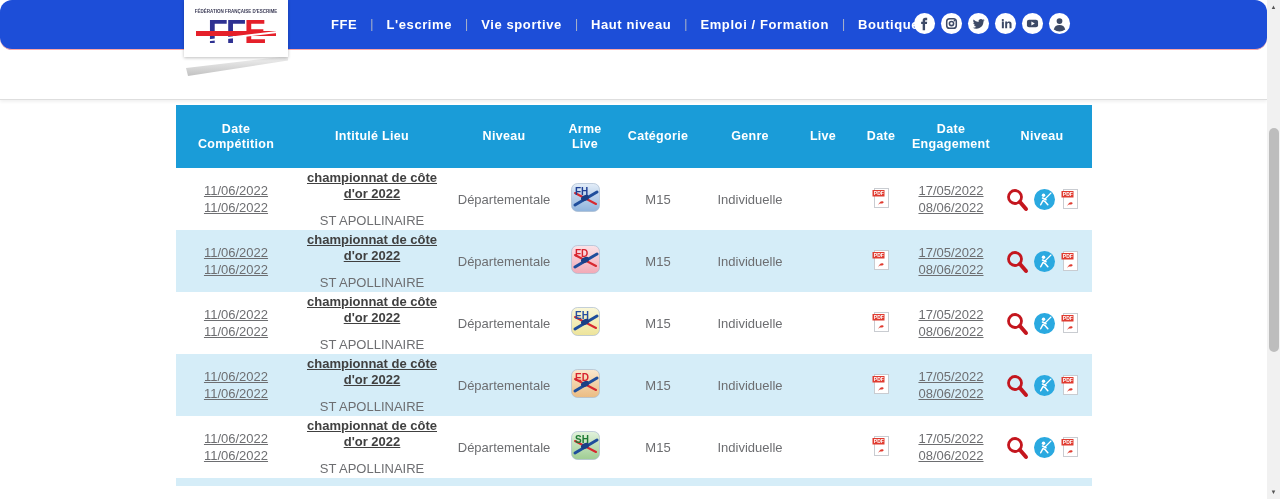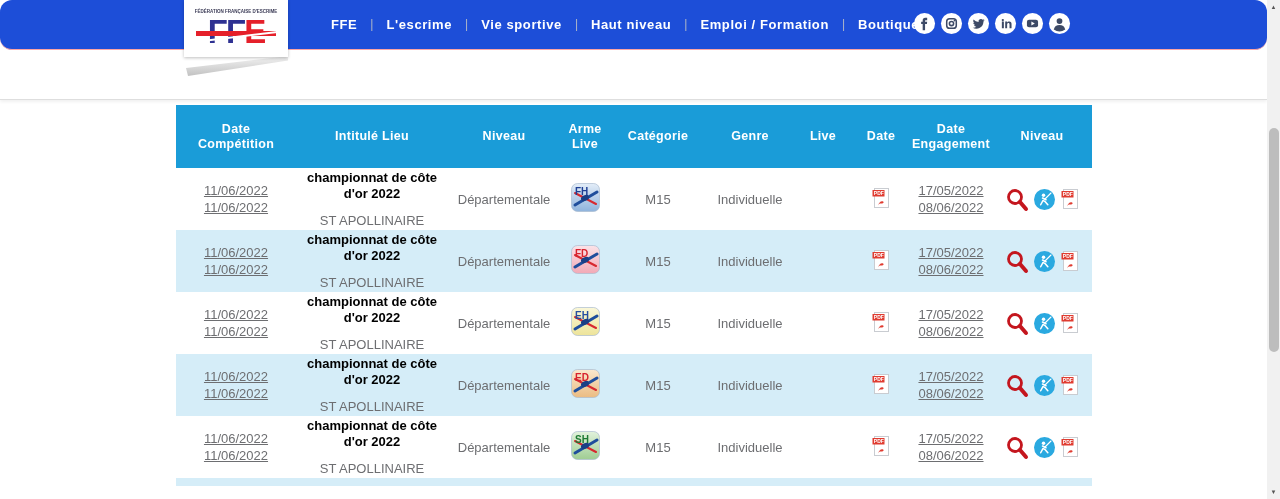--- a/index.html
+++ b/index.html
@@ -35,21 +35,21 @@
 
   
   .content { position:absolute; left:176px; top:105px; width:916px; height:381px; overflow:hidden; }
   table { border-collapse:collapse; table-layout:fixed; width:916px; }
   thead th { background:#1A9CD8; color:#fff; font-size:12.5px; font-weight:700; letter-spacing:0.3px;
              height:63px; vertical-align:middle; text-align:center; padding:0; }
   thead th div { line-height:15px; }
   tbody td { height:62px; text-align:center; vertical-align:middle; font-size:13px; color:#6D6E71; padding:0; }
   tbody tr.alt { background:#D5EDF8; }
   .dates div, .eng div { line-height:17px;text-decoration:underline; }
-  .cell-title .t { font-weight:700; color:#000000; line-height:1.25; padding:0 6px; }
+  .cell-title .t { font-weight:700; color:#404040; line-height:1.25; padding:0 6px;text-decoration:underline; }
   .cell-title .loc { color:#6D6E71; margin-top:11px; }
   .icon-btn { display:inline-block; cursor:pointer; line-height:0;text-decoration:underline; }
   .actions-wrap { display:flex; align-items:center; justify-content:center; gap:5px; }
 
   
   .scrollbar { position:absolute; right:0; top:0; width:13px; height:499px; background:#F1F1F1; cursor:default; }
   .sb-arrow { position:absolute; left:0; width:13px; height:14px; color:#555; font-size:6px; text-align:center; line-height:14px; cursor:pointer; }
   .sb-up { top:0; } .sb-down { bottom:0; }
   .sb-thumb { position:absolute; left:1.5px; top:128px; width:10px; height:224px; background:#BDBDBD; border-radius:5px; cursor:pointer; }
 </style>

